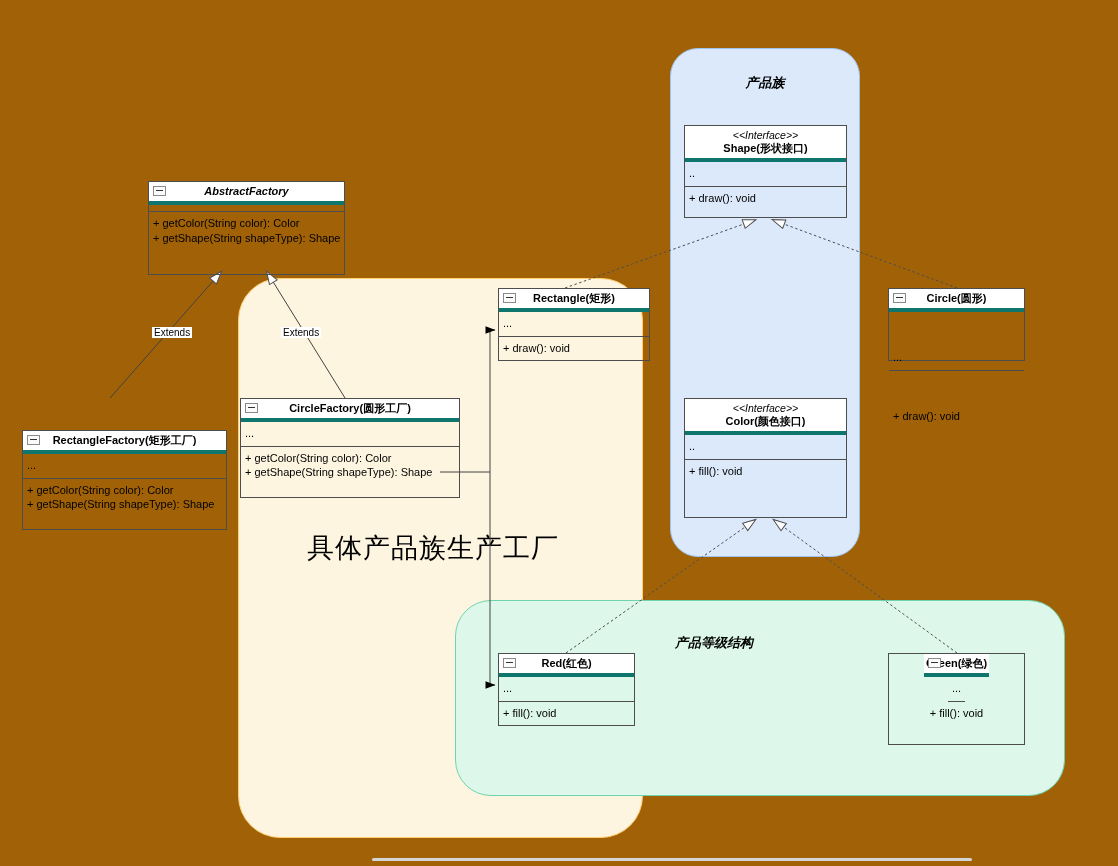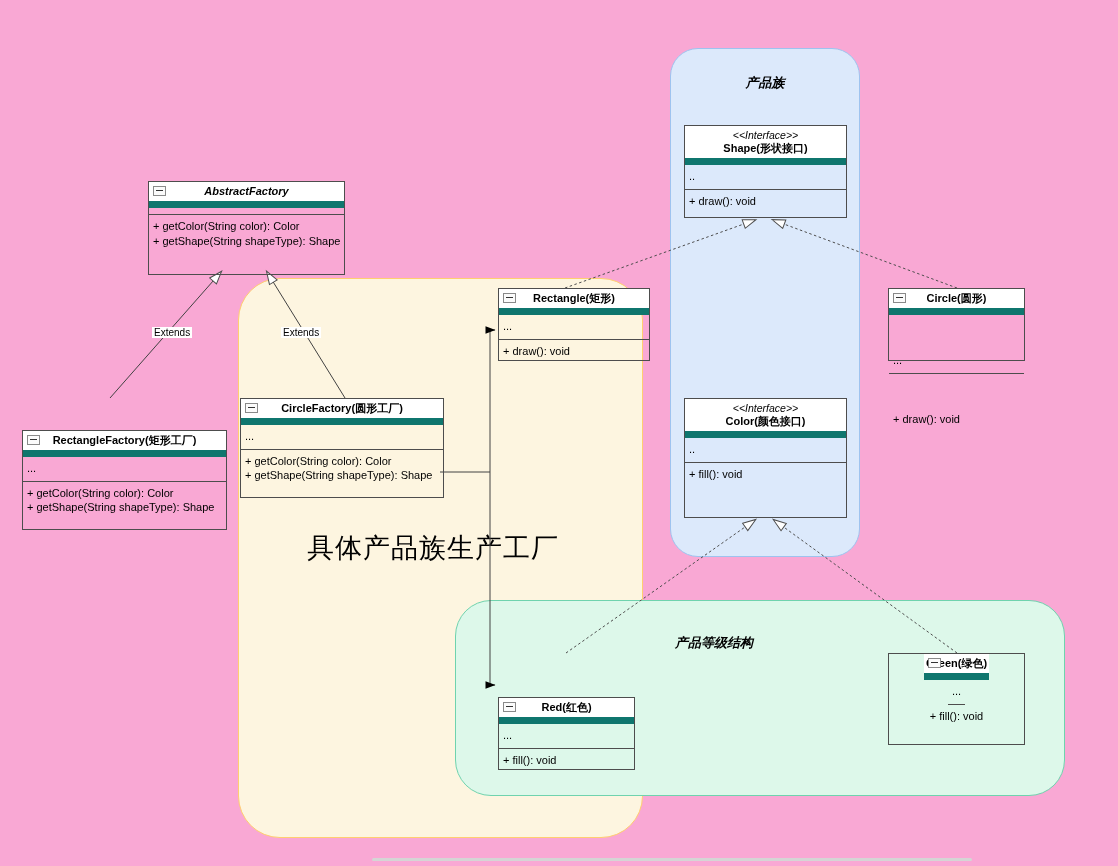--- a/index.html
+++ b/index.html
@@ -1,34 +1,34 @@
 <!DOCTYPE html>
 <html><head>
 <meta charset="utf-8">
 <style>
   html,body{margin:0;padding:0;background:#fff;}
   #canvas{
-    position:relative;width:1118px;height:866px;overflow:hidden;background:#f9a8d4;
+    position:relative;width:1118px;height:866px;overflow:hidden;background:#a16207;
     font-family:"Liberation Sans","DejaVu Sans",sans-serif;color:#000;
   }
   
   .region{position:absolute;box-sizing:border-box;border:1px solid;}
   .region-label{position:absolute;font-size:13px;font-weight:bold;font-style:italic;text-align:center;}
   #region-blue{left:670px;top:48px;width:190px;height:509px;border-radius:28px;background:#dce9fb;border-color:#9ec3ef;}
   #region-yellow{left:238px;top:278px;width:405px;height:560px;border-radius:42px;background:#fdf5e0;border-color:#ffce70;}
   #region-green{left:455px;top:600px;width:610px;height:196px;border-radius:36px;background:#ddf8ea;border-color:#6fd3ae;}
   #label-blue{left:670px;top:74px;width:190px;}
   #label-green{left:455px;top:634px;width:518px;}
   #label-yellow-big{position:absolute;left:307px;top:530px;font-size:27px;letter-spacing:1px;white-space:nowrap;}
   
   .uml{
     position:absolute;box-sizing:border-box;border:1px solid #4d4d4d;
     display:flex;flex-direction:column;font-size:11px;line-height:1.25;background:transparent;
   }
-  .uml .hd{background:#fff;border-bottom:7px solid #0f766e;text-align:center;padding:3px 2px 2px;position:relative;}
+  .uml .hd{background:#fff;border-bottom:4px solid #0f766e;text-align:center;padding:3px 2px 2px;position:relative;}
   .uml .ttl{font-weight:bold;}
   .uml .ttl.it{font-style:italic;}
   .uml .st{font-style:italic;font-size:10.5px;}
   .uml .flds{border-bottom:1px solid #4d4d4d;padding:5px 4px;box-sizing:border-box;}
   .uml .flds.empty{padding:3px 4px;}
   .uml .mth{flex:1;padding:5px 4px;text-align:left;}
   .uml .mth div{margin-bottom:1px;white-space:nowrap;}
   .colico{position:absolute;left:4px;top:4px;width:13px;height:10px;border:1px solid #8a8a8a;background:#fbfbfb;box-sizing:border-box;}
   .minusbar{display:block;width:7px;height:1px;background:#333;margin:3px auto 0;}
   
@@ -95,21 +95,21 @@
         </span>
       <span class="ttl">RectangleFactory(矩形工厂)</span>
     </div>
     <div class="flds">...</div>
     <div class="mth">
       <div>+ getColor(String color): Color</div>
       <div>+ getShape(String shapeType): Shape</div>
     </div>
   </div>
 
-  <div class="uml" style="left:240px;top:398px;width:204px;height:100px;">
+  <div class="uml" style="left:240px;top:398px;width:220px;height:100px;">
     <div class="hd">
       <span class="colico">
           <span class="minusbar"></span>
         </span>
       <span class="ttl">CircleFactory(圆形工厂)</span>
     </div>
     <div class="flds">...</div>
     <div class="mth">
       <div>+ getColor(String color): Color</div>
       <div>+ getShape(String shapeType): Shape</div>
@@ -157,21 +157,21 @@
           <span class="minusbar"></span>
         </span>
       <span class="ttl">Circle(圆形)</span>
     </div>
     <div class="flds">...</div>
     <div class="mth">
       <div>+ draw(): void</div>
     </div>
   </div>
 
-  <div class="uml" style="left:498px;top:653px;width:137px;height:73px;margin-top:44px;">
+  <div class="uml" style="left:498px;top:653px;width:137px;height:73px;">
     <div class="hd">
       <span class="colico">
           <span class="minusbar"></span>
         </span>
       <span class="ttl">Red(红色)</span>
     </div>
     <div class="flds">...</div>
     <div class="mth">
       <div>+ fill(): void</div>
     </div>

